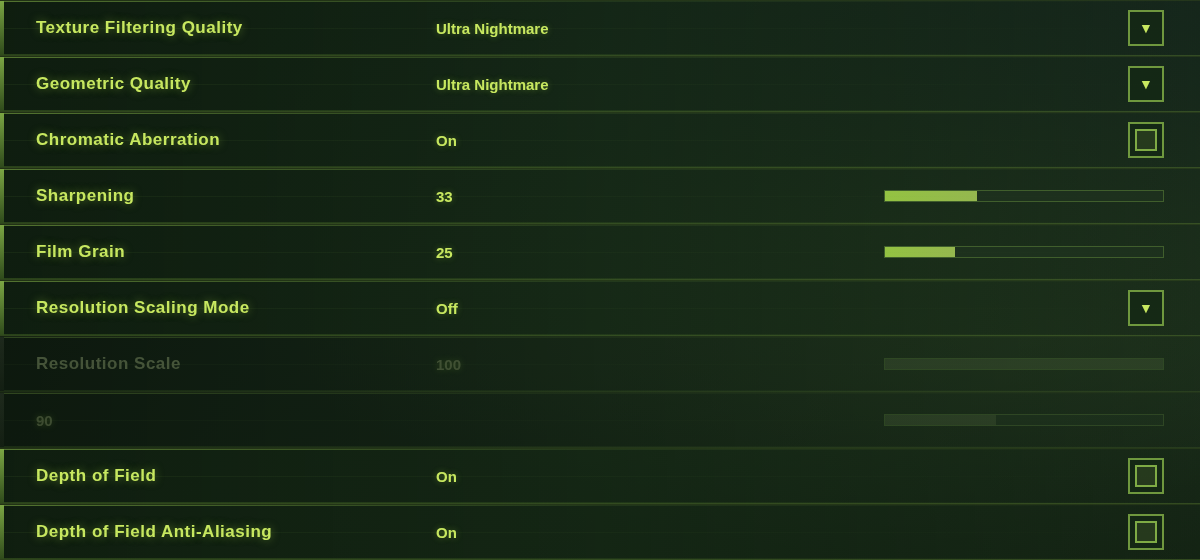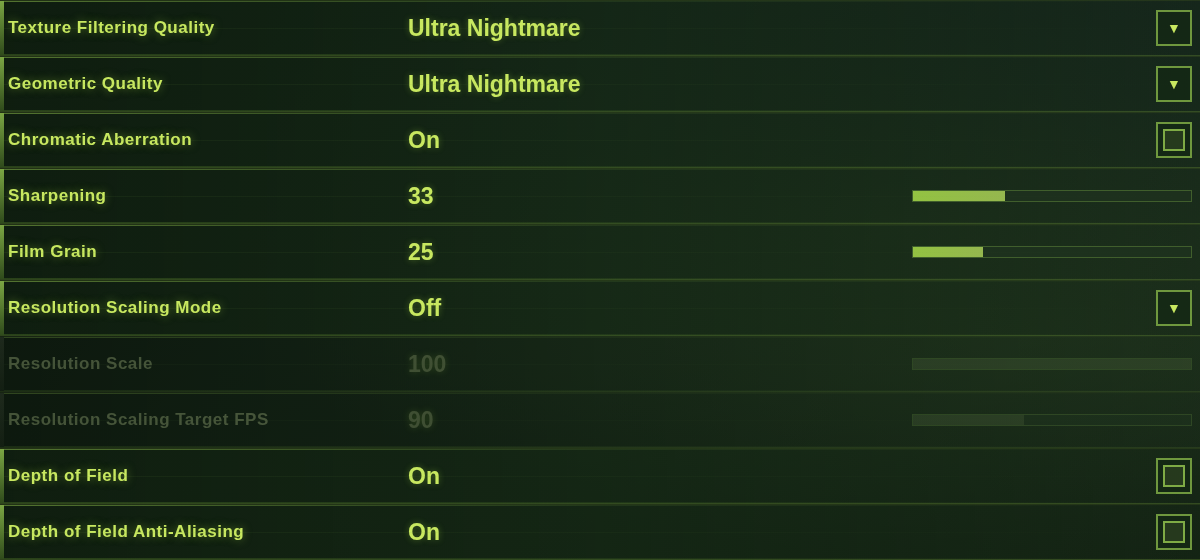--- a/index.html
+++ b/index.html
@@ -44,21 +44,21 @@
       flex-direction: column;
       justify-content: flex-start;
     }
 
     .setting-row {
       display: flex;
       align-items: center;
       height: 56px;
       border-bottom: 1px solid rgba(120,160,60,0.3);
       border-top: 1px solid rgba(60,80,30,0.4);
-      padding: 0 8px;
+      padding: 0 36px;
       background: linear-gradient(90deg, rgba(15,30,15,0.85) 0%, rgba(20,40,20,0.6) 50%, rgba(15,30,15,0.3) 100%);
       position: relative;
     }
 
     .setting-row::before {
       content: '';
       position: absolute;
       left: 0;
       top: 0;
       bottom: 0;
@@ -85,21 +85,21 @@
     }
 
     .setting-row.disabled .setting-label {
       color: #7a8a60;
       text-shadow: none;
     }
 
     .setting-value {
       flex: 0 0 200px;
       color: #c8e860;
-      font-size: 23px;
+      font-size: 15px;
       font-weight: bold;
       text-shadow: 0 0 6px rgba(150,200,60,0.4);
     }
 
     .setting-row.disabled .setting-value {
       color: #6a7a50;
     }
 
     .setting-control {
       flex: 1;
@@ -277,21 +277,20 @@
         <div class="slider-container">
           <div class="slider-track">
             <div class="slider-fill disabled" style="width: 100%;"></div>
           </div>
         </div>
       </div>
       <div class="row-accent-bottom"></div>
     </div>
     <div class="setting-row disabled">
       <div class="row-accent-top"></div>
-      <div class="setting-label">Resolution Scaling Target FPS</div>
       <div class="setting-value">90</div>
       <div class="setting-control">
         <div class="slider-container">
           <div class="slider-track">
             <div class="slider-fill disabled" style="width: 40%;"></div>
           </div>
         </div>
       </div>
       <div class="row-accent-bottom"></div>
     </div>

